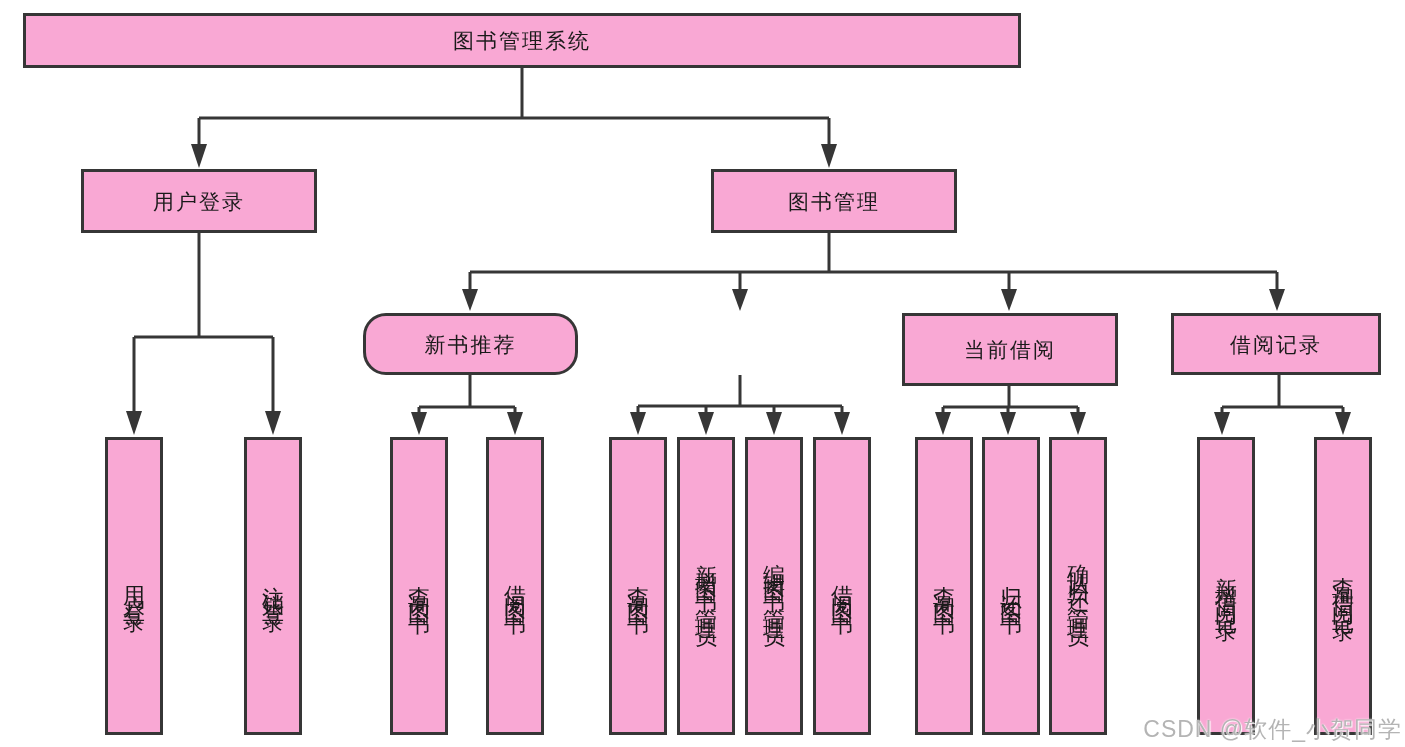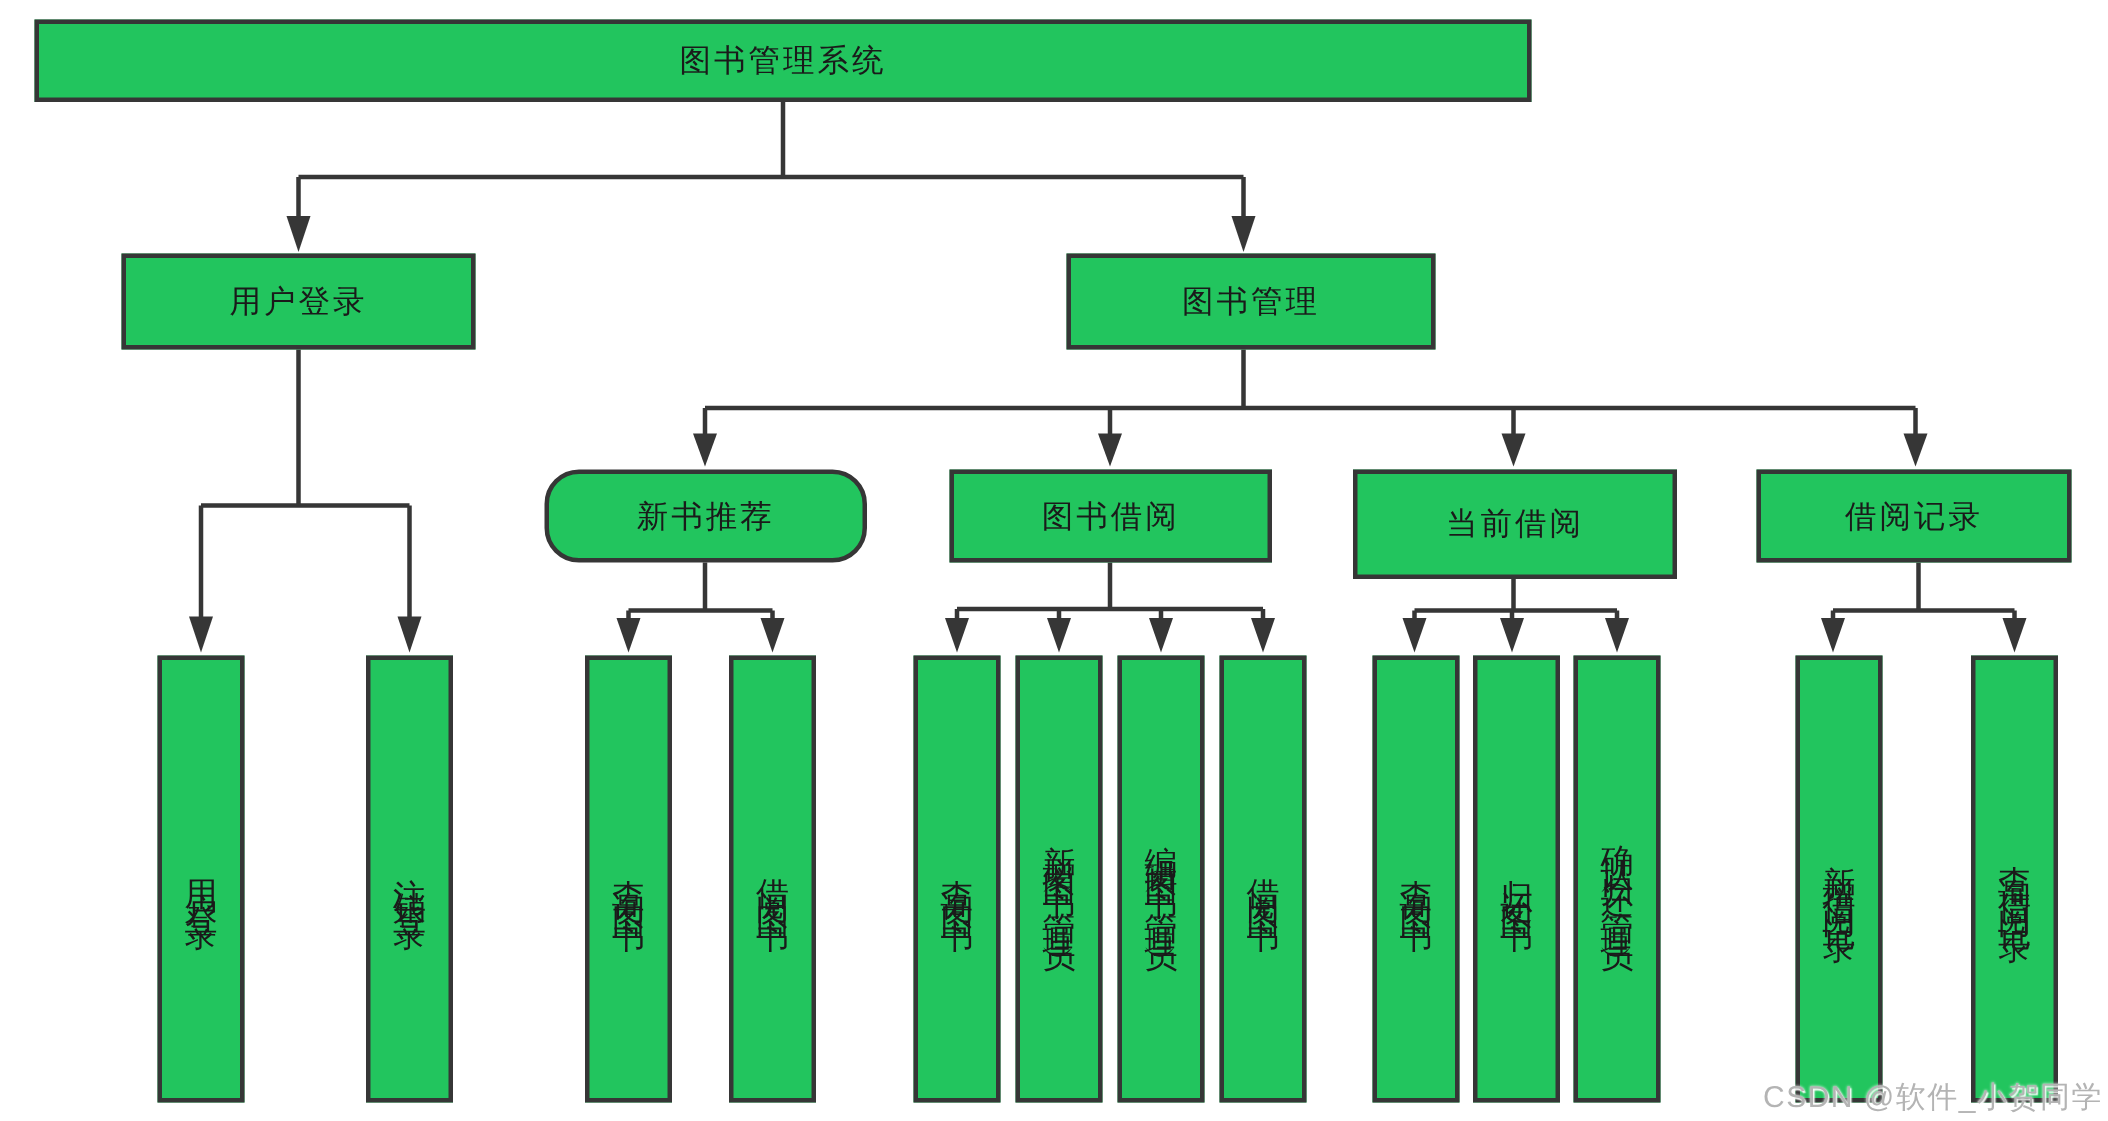--- a/index.html
+++ b/index.html
@@ -23,21 +23,21 @@
     left: 0;
     top: 0;
     width: 1405px;
     height: 747px;
     pointer-events: none;
   }
 
   .node {
     position: absolute;
     border: 3px solid #363636;
-    background: #22c55e;
+    background: #f9a8d4;
     color: #1a1a1a;
     display: flex;
     align-items: center;
     justify-content: center;
     text-align: center;
   }
 
   .node.hbox {
     font-size: 21px;
     letter-spacing: 2px;
@@ -57,21 +57,21 @@
     letter-spacing: 9px;
     line-height: 1;
     color: #1a1a1a;
     white-space: nowrap;
   }
 
   .watermark {
     position: absolute;
     right: 3px;
     bottom: 2px;
-    font-size: 20px;
+    font-size: 23px;
     letter-spacing: 1px;
     color: #b4b4b4;
     text-shadow: 0 0 2px #ffffff, 1px 1px 1px #ffffff;
     z-index: 5;
     white-space: nowrap;
   }
 </style>
 </head>
 <body>
 
@@ -123,21 +123,20 @@
       <polygon points="1335,412 1351,412 1343,435"></polygon>
     </g>
   </svg>
 
   <div class="node hbox" style="left:23px; top:13px; width:998px; height:55px;">图书管理系统</div>
 
   <div class="node hbox" style="left:81px; top:169px; width:236px; height:64px;">用户登录</div>
   <div class="node hbox" style="left:711px; top:169px; width:246px; height:64px;">图书管理</div>
 
   <div class="node hbox" style="left:363px; top:313px; width:215px; height:62px;border-radius:23px;">新书推荐</div>
-  <div class="node hbox" style="left:633px; top:313px; width:215px; height:62px;">图书借阅</div>
   <div class="node hbox" style="left:902px; top:313px; width:216px; height:73px;">当前借阅</div>
   <div class="node hbox" style="left:1171px; top:313px; width:210px; height:62px;">借阅记录</div>
 
   <div class="node leaf" style="left:105px;">
     <span class="vtext">用户登录</span>
   </div>
   <div class="node leaf" style="left:244px;">
     <span class="vtext">注销登录</span>
   </div>
   <div class="node leaf" style="left:390px;">

